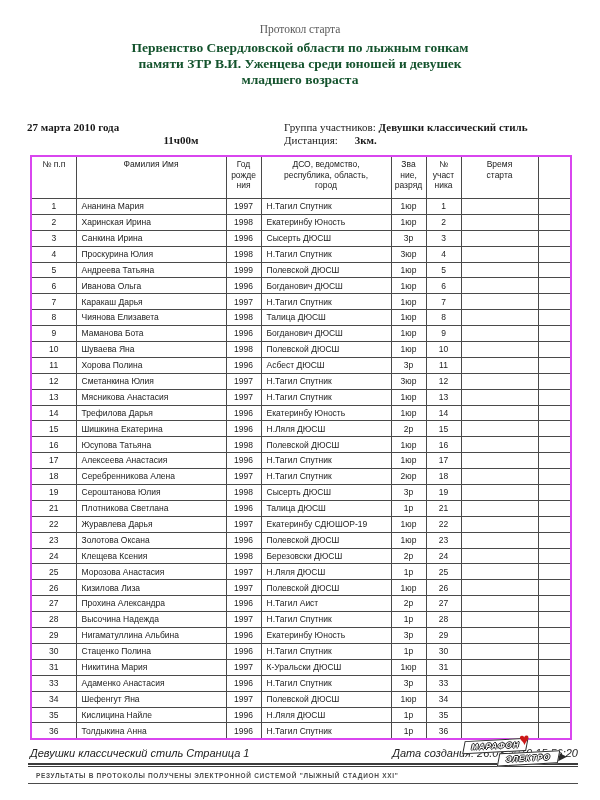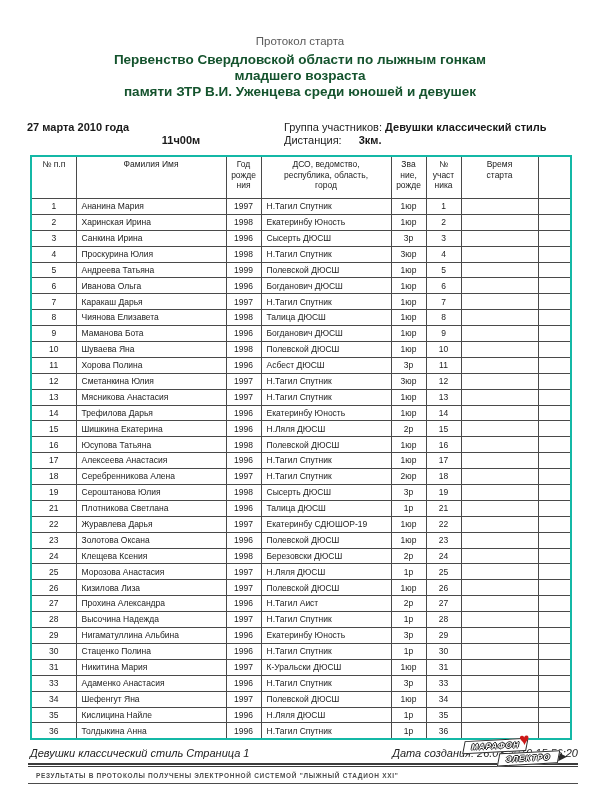--- a/index.html
+++ b/index.html
@@ -1,34 +1,34 @@
 <!DOCTYPE html>
 <html><head>
 <meta charset="utf-8">
 <style>
   html,body{margin:0;padding:0;background:#fff;}
   .page{
     position:relative;width:600px;height:800px;background:#fff;overflow:hidden;
     font-family:"Liberation Sans","DejaVu Sans",sans-serif;color:#1a1a1a;
   }
   
-  .doc-header{padding-top:34px;}
+  .doc-header{padding-top:22px;font-family:Liberation Serif, serif;}
   .protocol-title{text-align:center;font-size:11.5px;color:#5a5a5a;line-height:14px;}
   .main-title{margin-top:4px;text-align:center;font-weight:bold;font-size:13.5px;line-height:16px;color:#14532d;}
-  .info-row{display:flex;margin-top:21px;font-size:11px;line-height:13px;}
+  .info-row{display:flex;margin-top:33px;font-size:11px;line-height:13px;}
   .info-left{margin-left:27px;width:235px;font-weight:bold;}
   .info-left .start-time{margin-left:73px;text-align:center;}
   .info-right{margin-left:22px;}
   .info-right .lbl{font-weight:normal;color:#222;}
   .info-right b{font-weight:bold;}
   .dist-gap{margin-left:14px;}
   
   table.start-table{
     margin:8px 0 0 30px;border-collapse:collapse;table-layout:fixed;width:540px;
-    border:2px solid #14b8a6;
+    border:2px solid #d946ef;
   }
   .start-table th,.start-table td{
     border:1px solid #4a4a4a;overflow:hidden;
     font-size:8.5px;line-height:10.5px;color:#1c1c1c;
   }
   .start-table th{
     font-weight:normal;vertical-align:top;text-align:center;
     padding:2px 1px 1px 1px;height:38px;white-space:pre-line;
   }
   .start-table td{height:14.9px;padding:0 2px;text-align:center;vertical-align:middle;}
@@ -67,22 +67,22 @@
 </style>
 </head>
 <body>
 
 <div class="page">
 
   <div class="doc-header">
     <div class="protocol-title">Протокол старта</div>
     <div class="main-title">
       <div>Первенство Свердловской области по лыжным гонкам</div>
+      <div>памяти ЗТР В.И. Уженцева среди юношей и девушек</div>
       <div>младшего возраста</div>
-      <div>памяти ЗТР В.И. Уженцева среди юношей и девушек</div>
     </div>
     <div class="info-row">
       <div class="info-left">
         <div>27 марта 2010 года</div>
         <div class="start-time">11ч00м</div>
       </div>
       <div class="info-right">
         <div>
           <span class="lbl">Группа участников:</span>
           <b>Девушки классический стиль</b>
@@ -111,21 +111,21 @@
         <th>№ п.п</th>
         <th>Фамилия Имя</th>
         <th>Год
 рожде
 ния</th>
         <th>ДСО, ведомство,
 республика, область,
 город</th>
         <th>Зва
 ние,
-рожде</th>
+разряд</th>
         <th>№
 участ
 ника</th>
         <th>Время
 старта</th>
         <th></th>
       </tr>
     </thead>
     <tbody>
         <tr>

